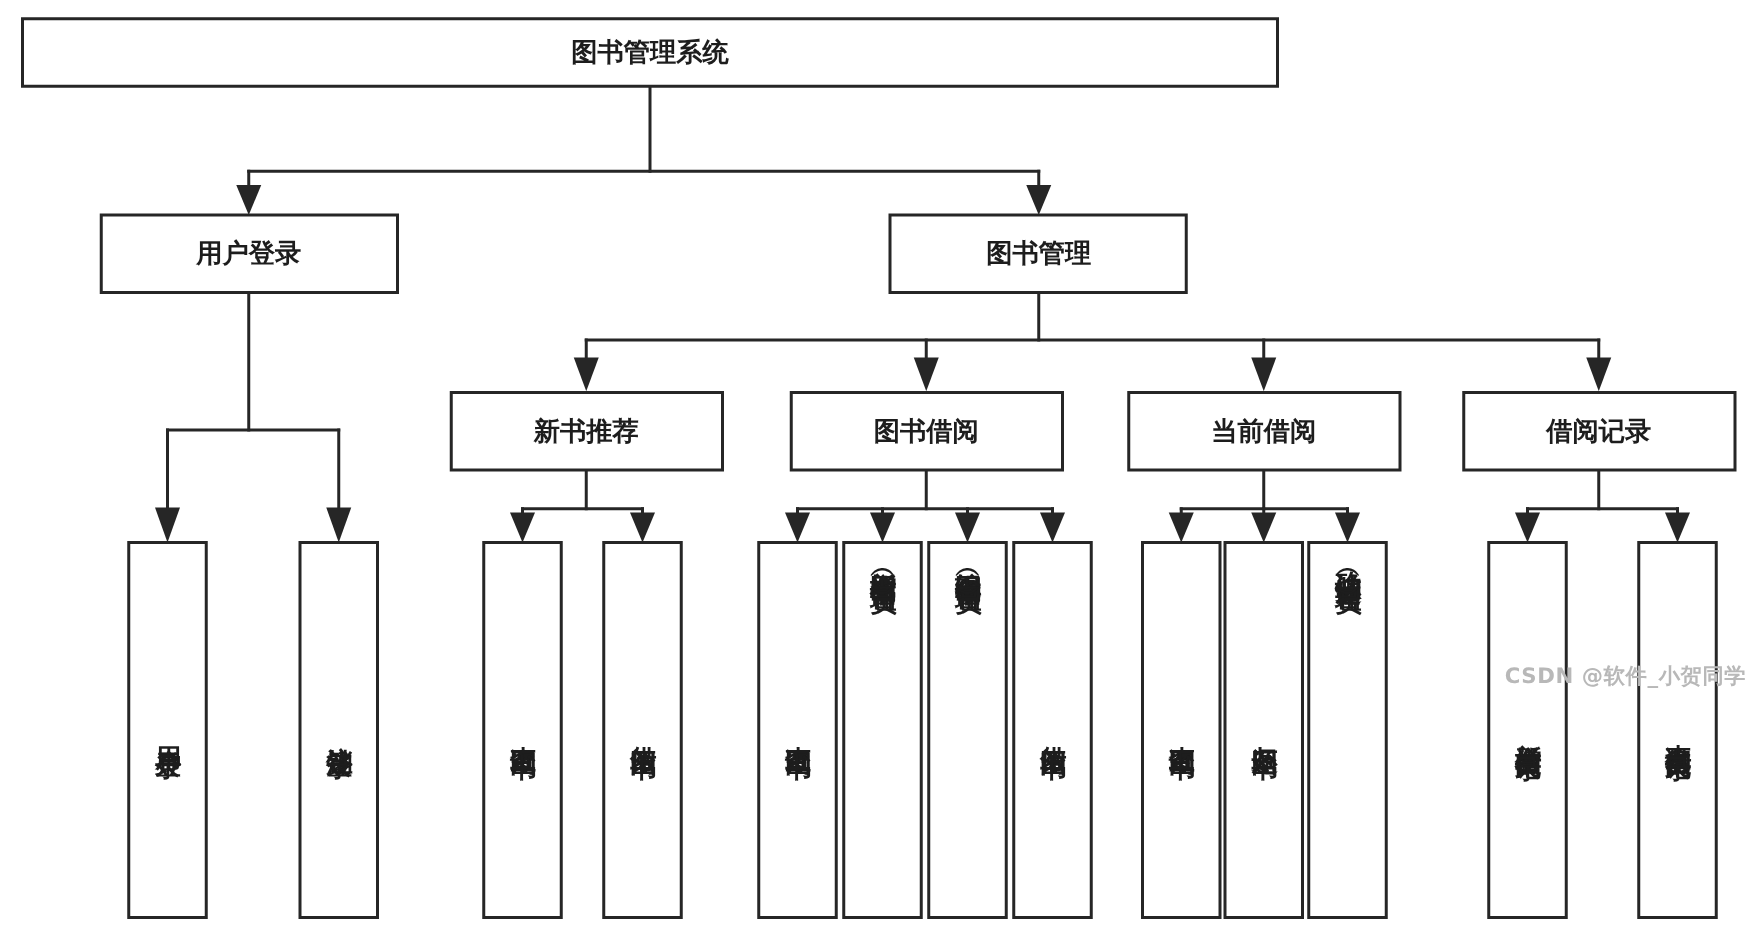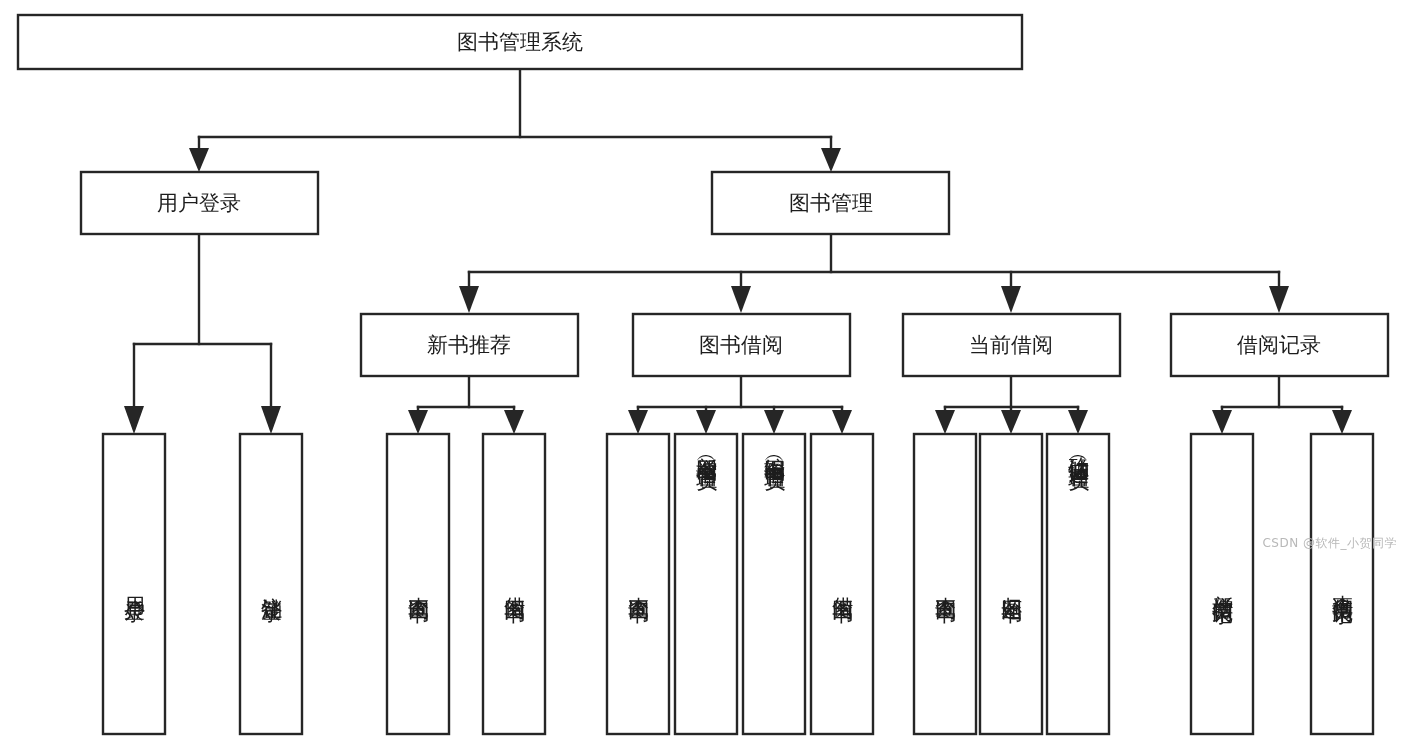--- a/index.html
+++ b/index.html
@@ -11,20 +11,21 @@
     width: 1405px;
     height: 747px;
     overflow: hidden;
     font-family: "DejaVu Sans", "Liberation Sans", sans-serif;
   }
   #diagram-root {
     position: relative;
     width: 1405px;
     height: 557px;
     background: #ffffff;
+    font-weight: bold;
   }
   svg#diagram-svg {
     position: absolute;
     left: 0;
     top: 0;
     width: 1405px;
     height: 747px;
     display: block;
   }
   .node-box {
@@ -67,21 +68,21 @@
     color: #1d1d1d;
     letter-spacing: 2px;
     text-align: center;
     white-space: nowrap;
   }
   .watermark {
     position: absolute;
     right: 8px;
     bottom: 5px;
     font-family: "DejaVu Sans", "Liberation Sans", sans-serif;
-    font-size: 12px;
+    font-size: 17px;
     color: #b8b8b8;
     letter-spacing: 0.5px;
     white-space: nowrap;
   }
 </style>
 </head>
 <body>
 
 <div id="diagram-root">
 

